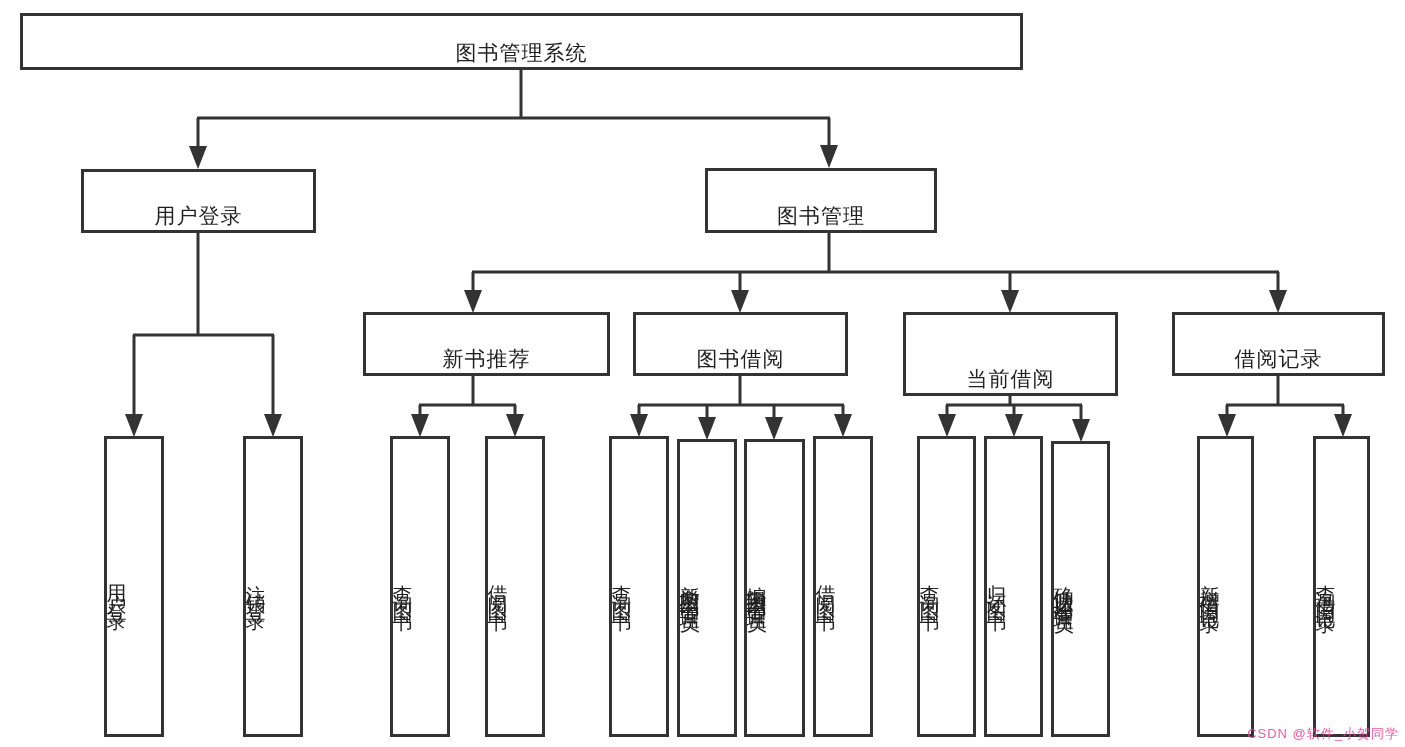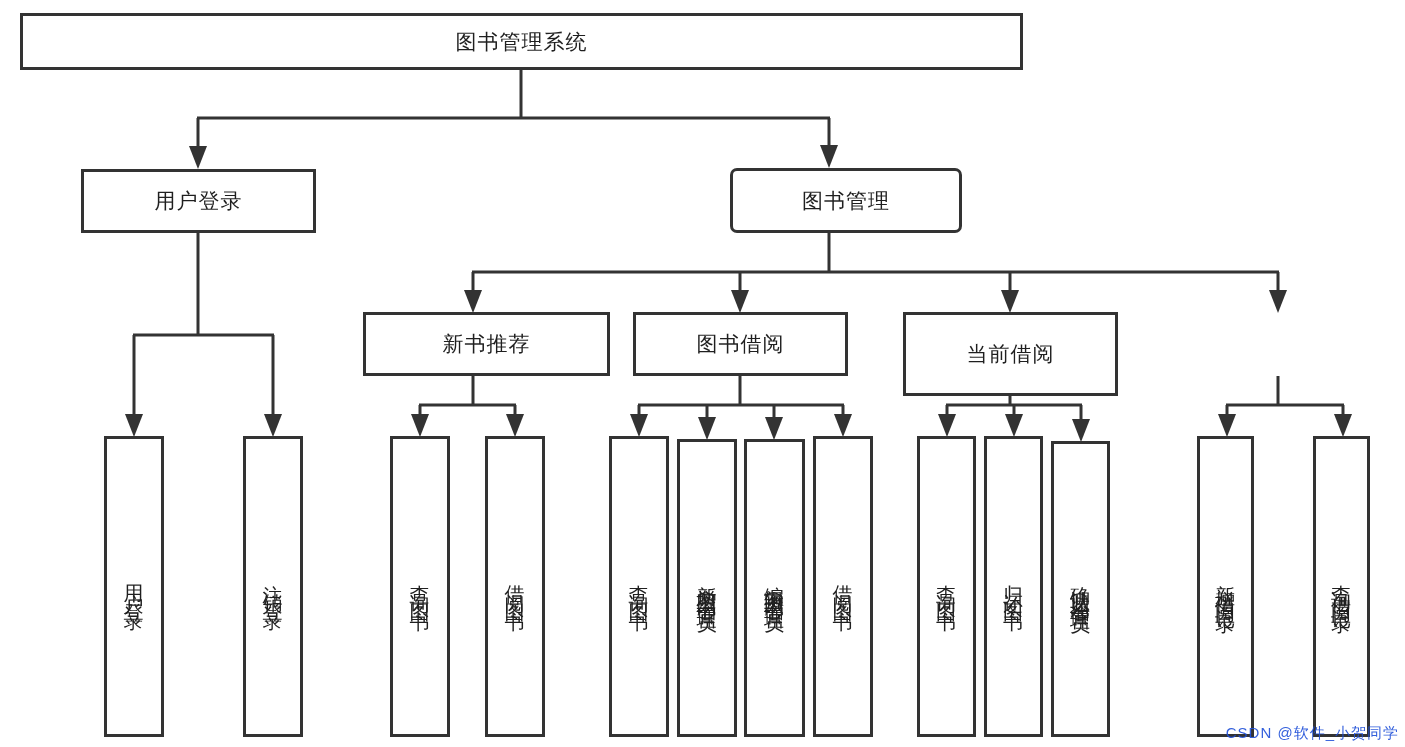--- a/index.html
+++ b/index.html
@@ -10,39 +10,39 @@
     font-family: "Liberation Sans", "DejaVu Sans", sans-serif;
     overflow: hidden;
   }
   #wires { position: absolute; left: 0; top: 0; width: 1405px; height: 747px; }
   .node {
     position: absolute;
     box-sizing: border-box;
     border: 3px solid #333333;
     background: #ffffff;
     display: flex;
-    align-items: center;
+    align-items: flex-end;
     justify-content: center;
     color: #1f1f1f;
     text-align: center;
   }
   .h-node { font-size: 21px; letter-spacing: 1px; }
   .v-node {
     font-size: 20px;
     writing-mode: vertical-rl;
     text-orientation: mixed;
     letter-spacing: 9px;
     line-height: 1;
   }
   .watermark {
     position: absolute;
     right: 6px;
     bottom: 4px;
-    font-size: 15px;
-    color: #1d4ed8;
+    font-size: 13px;
+    color: #ec4899;
     opacity: 0.9;
     letter-spacing: 1px;
     white-space: nowrap;
   }
 </style>
 </head>
 <body>
 
 <div id="canvas">
 
@@ -101,32 +101,35 @@
       <polygon points="1334,414 1352,414 1343,437" fill="#333333"></polygon>
     </svg>
 
   <div class="node h-node" style="left:20px; top:13px; width:1003px; height:57px;">
     <span>图书管理系统</span>
   </div>
 
   <div class="node h-node" style="left:81px; top:169px; width:235px; height:64px;">
     <span>用户登录</span>
   </div>
-  <div class="node h-node" style="left:730px; top:168px; width:232px; height:65px;border-radius:7px;">
+  <div class="node h-node" style="left:705px; top:168px; width:232px; height:65px;">
     <span>图书管理</span>
   </div>
 
   <div class="node h-node" style="left:363px; top:312px; width:247px; height:64px;">
     <span>新书推荐</span>
   </div>
   <div class="node h-node" style="left:633px; top:312px; width:215px; height:64px;">
     <span>图书借阅</span>
   </div>
   <div class="node h-node" style="left:903px; top:312px; width:215px; height:84px;">
     <span>当前借阅</span>
+  </div>
+  <div class="node h-node" style="left:1172px; top:312px; width:213px; height:64px;">
+    <span>借阅记录</span>
   </div>
 
   <div class="node v-node" style="left:104px; top:436px; width:60px; height:301px;">
     <span>用户登录</span>
   </div>
   <div class="node v-node" style="left:243px; top:436px; width:60px; height:301px;">
     <span>注销登录</span>
   </div>
 
   <div class="node v-node" style="left:390px; top:436px; width:60px; height:301px;">

